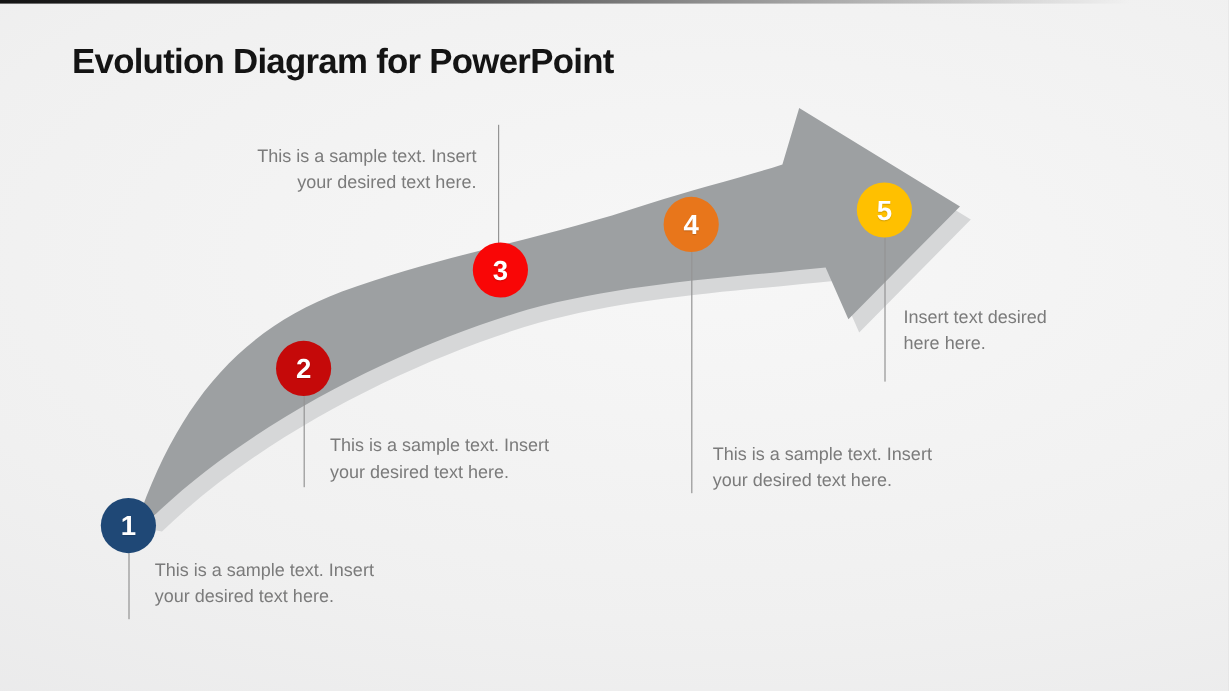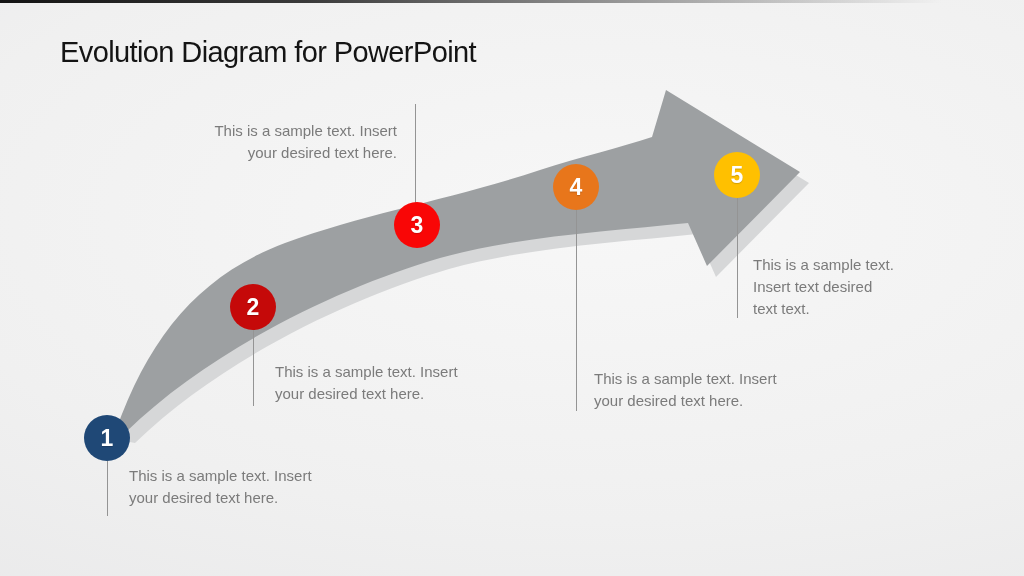--- a/index.html
+++ b/index.html
@@ -19,21 +19,21 @@
     top: 0; left: 0;
     width: 100%; height: 3px;
     background: linear-gradient(to right, #131313 0%, #3a3a3a 30%, #8f8f8f 58%, rgba(190,190,190,0) 92%);
   }
 
   .page-title {
     position: absolute;
     left: 60px;
     top: 36px;
     font-size: 29px;
-    font-weight: 400;
+    font-weight: 700;
     letter-spacing: -0.6px;
     color: #141414;
     white-space: nowrap;
   }
 
   .arrow-svg {
     position: absolute;
     left: 0; top: 0;
   }
 
@@ -138,18 +138,17 @@
   <div id="caption-4" class="caption">
     <div>This is a sample text. Insert</div>
     <div>your desired text here.</div>
   </div>
 
   <div id="line-5" class="connector"></div>
   <div id="circle-5" class="circle" style="background: rgb(255, 192, 0);">
     <span class="num">5</span>
   </div>
   <div id="caption-5" class="caption">
-    <div>This is a sample text.</div>
     <div>Insert text desired</div>
-    <div>text text.</div>
+    <div>here here.</div>
   </div>
 
 </div>
 
 </body></html>

